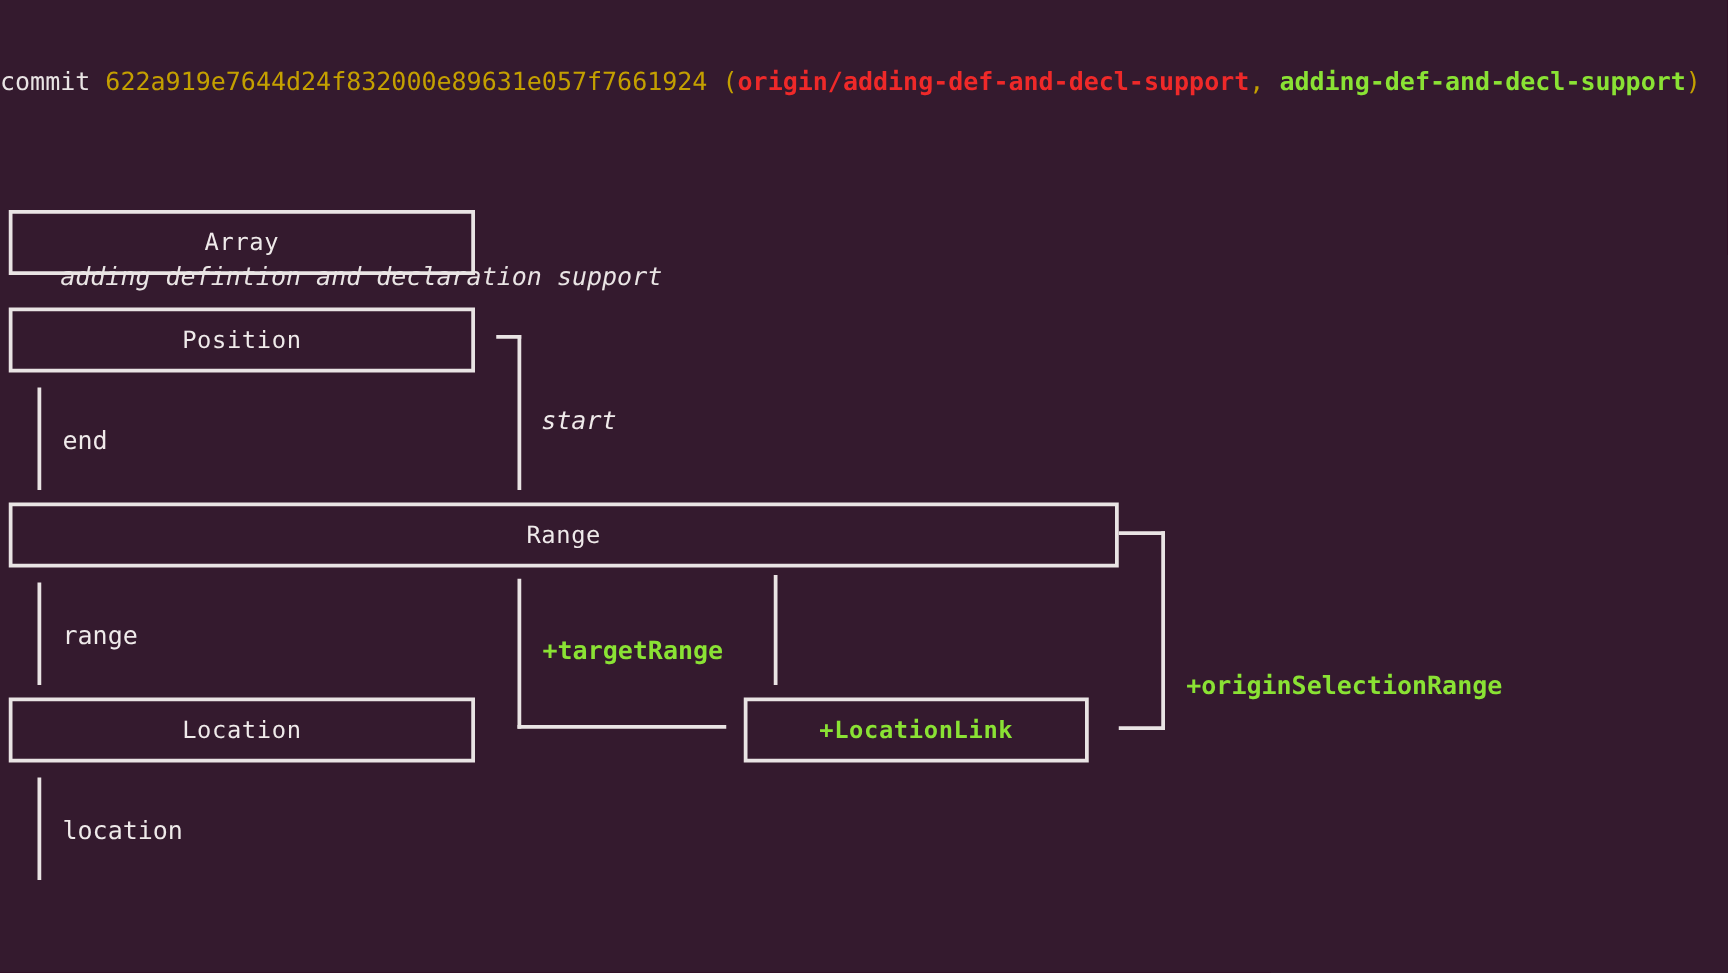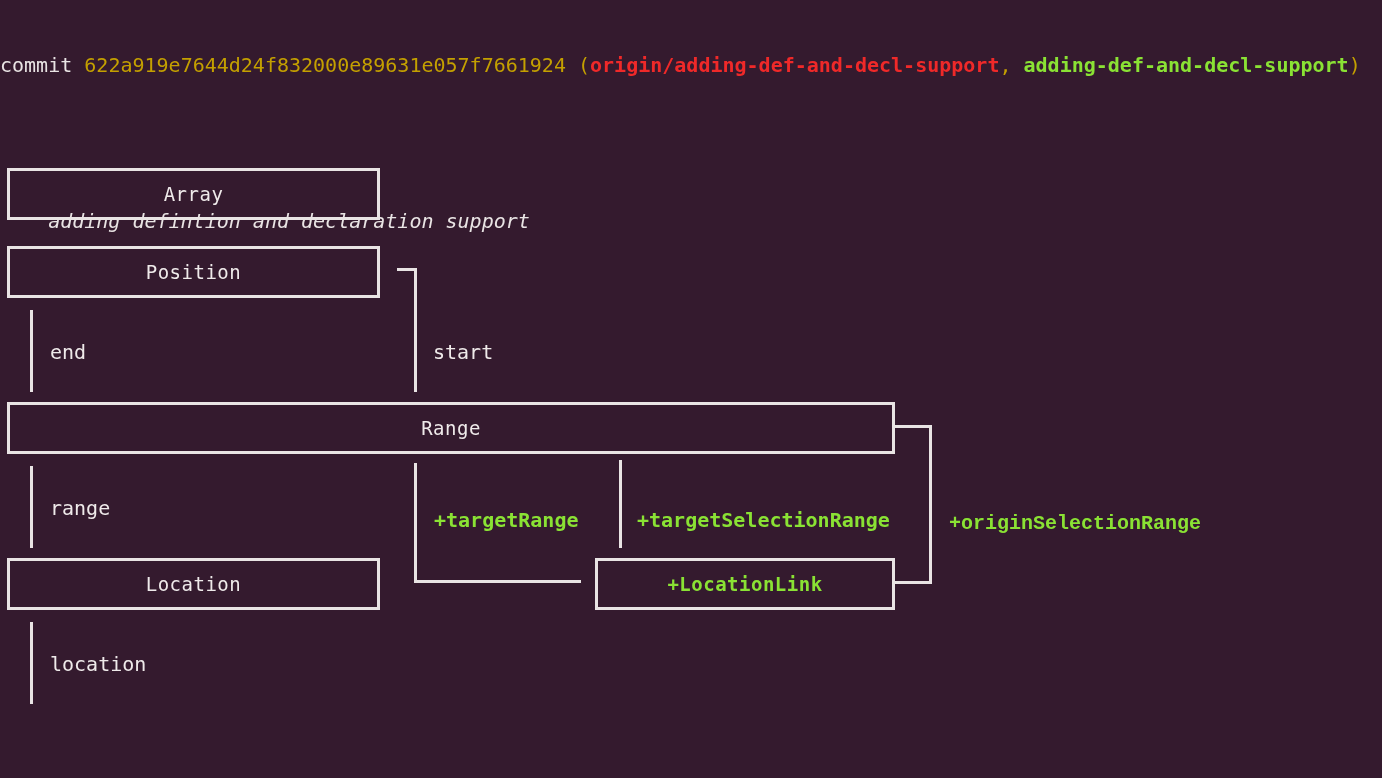--- a/index.html
+++ b/index.html
@@ -97,42 +97,41 @@
   <div class="diagram">
 
     <div class="node" style="left:7px; top:246px; width:373px; height:52px;">Position</div>
 
     <div class="node" style="left:7px; top:168px; width:373px; height:52px;">Array</div>
 
     <div class="node" style="left:7px; top:402px; width:888px; height:52px;">Range</div>
 
     <div class="node" style="left:7px; top:558px; width:373px; height:52px;">Location</div>
 
-    <div class="node added" style="left:595px; top:558px; width:300px; height:52px;">+LocationLink</div>
+    <div class="node added" style="left:595px; top:558px; width:276px; height:52px;">+LocationLink</div>
 
 
     <div class="vline" style="left:30px; top:310px; height:82px;"></div>
     <div class="edge-label" style="left:50px; top:340px;">end</div>
 
     <div class="hline" style="left:397px; top:268px; width:20px;"></div>
     <div class="vline" style="left:414px; top:268px; height:124px;"></div>
-    <div class="edge-label" style="left:433px; top:340px;">start</div>
+    <div class="edge-label" style="left:433px; top:324px;font-style:italic;">start</div>
 
     <div class="vline" style="left:30px; top:466px; height:82px;"></div>
     <div class="edge-label" style="left:50px; top:496px;">range</div>
 
     <div class="vline" style="left:414px; top:463px; height:120px;"></div>
     <div class="hline" style="left:414px; top:580px; width:167px;"></div>
     <div class="edge-label added" style="left:434px; top:496px;">+targetRange</div>
 
     <div class="vline" style="left:619px; top:460px; height:88px;"></div>
-    <div class="edge-label added" style="left:637px; top:496px;">+targetSelectionRange</div>
 
     <div class="hline" style="left:895px; top:425px; width:37px;"></div>
     <div class="vline" style="left:929px; top:425px; height:159px;"></div>
     <div class="hline" style="left:895px; top:581px; width:37px;"></div>
-    <div class="edge-label added" style="left:949px; top:500px;font-family:Liberation Mono, monospace;">+originSelectionRange</div>
+    <div class="edge-label added" style="left:949px; top:524px;">+originSelectionRange</div>
 
     <div class="vline" style="left:30px; top:622px; height:82px;"></div>
     <div class="edge-label" style="left:50px; top:652px;">location</div>
 
   </div>
 </div>
 
 </body></html>

